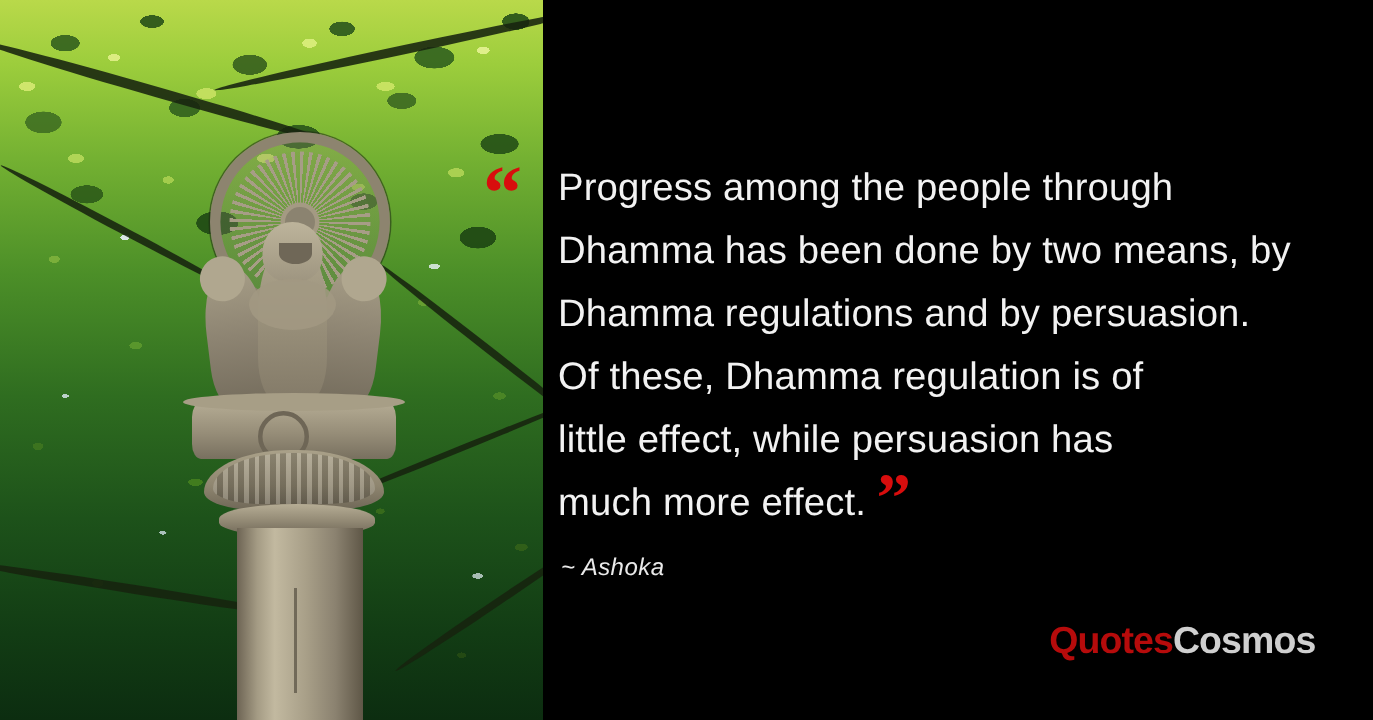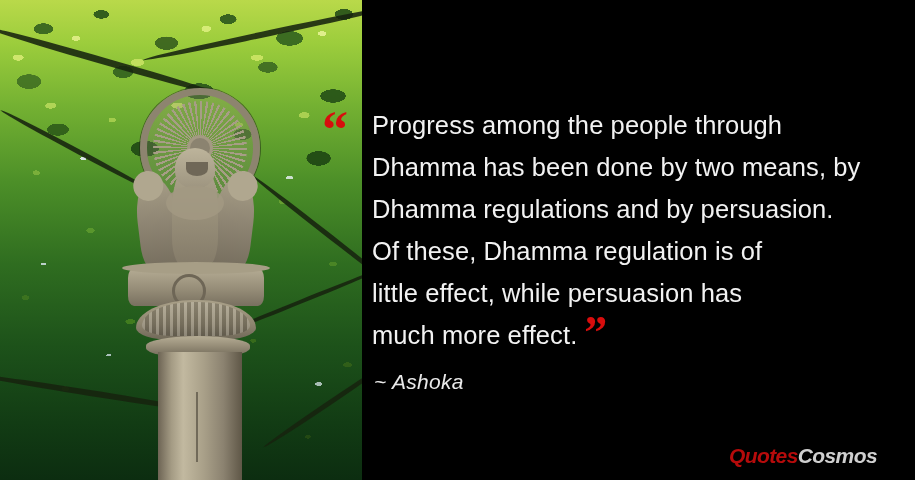--- a/index.html
+++ b/index.html
@@ -286,36 +286,35 @@
     vertical-align: -4px;
     margin-left: 7px;
     user-select: none;
   }
 
   .attribution {
     position: absolute;
     left: 12px;
     top: 370px;
     color: #e9e9e9;
-    font-size: 21px;
+    font-size: 16px;
     font-style: italic;
     letter-spacing: .3px;
   }
 
   
   .logo {
     position: absolute;
     right: 38px;
-    bottom: 14px;
-    font-size: 21px;
+    bottom: 40px;
+    font-size: 25px;
     font-weight: 700;
     letter-spacing: -.6px;
     line-height: 1;
     white-space: nowrap;
-    font-style: italic;
   }
   .logo .logo-quotes { color: #b60b0b; }
   .logo .logo-cosmos { color: #cfcfcf; }
 </style>
 </head>
 <body>
 
 <div class="quote-card">
 
   <div class="photo">

